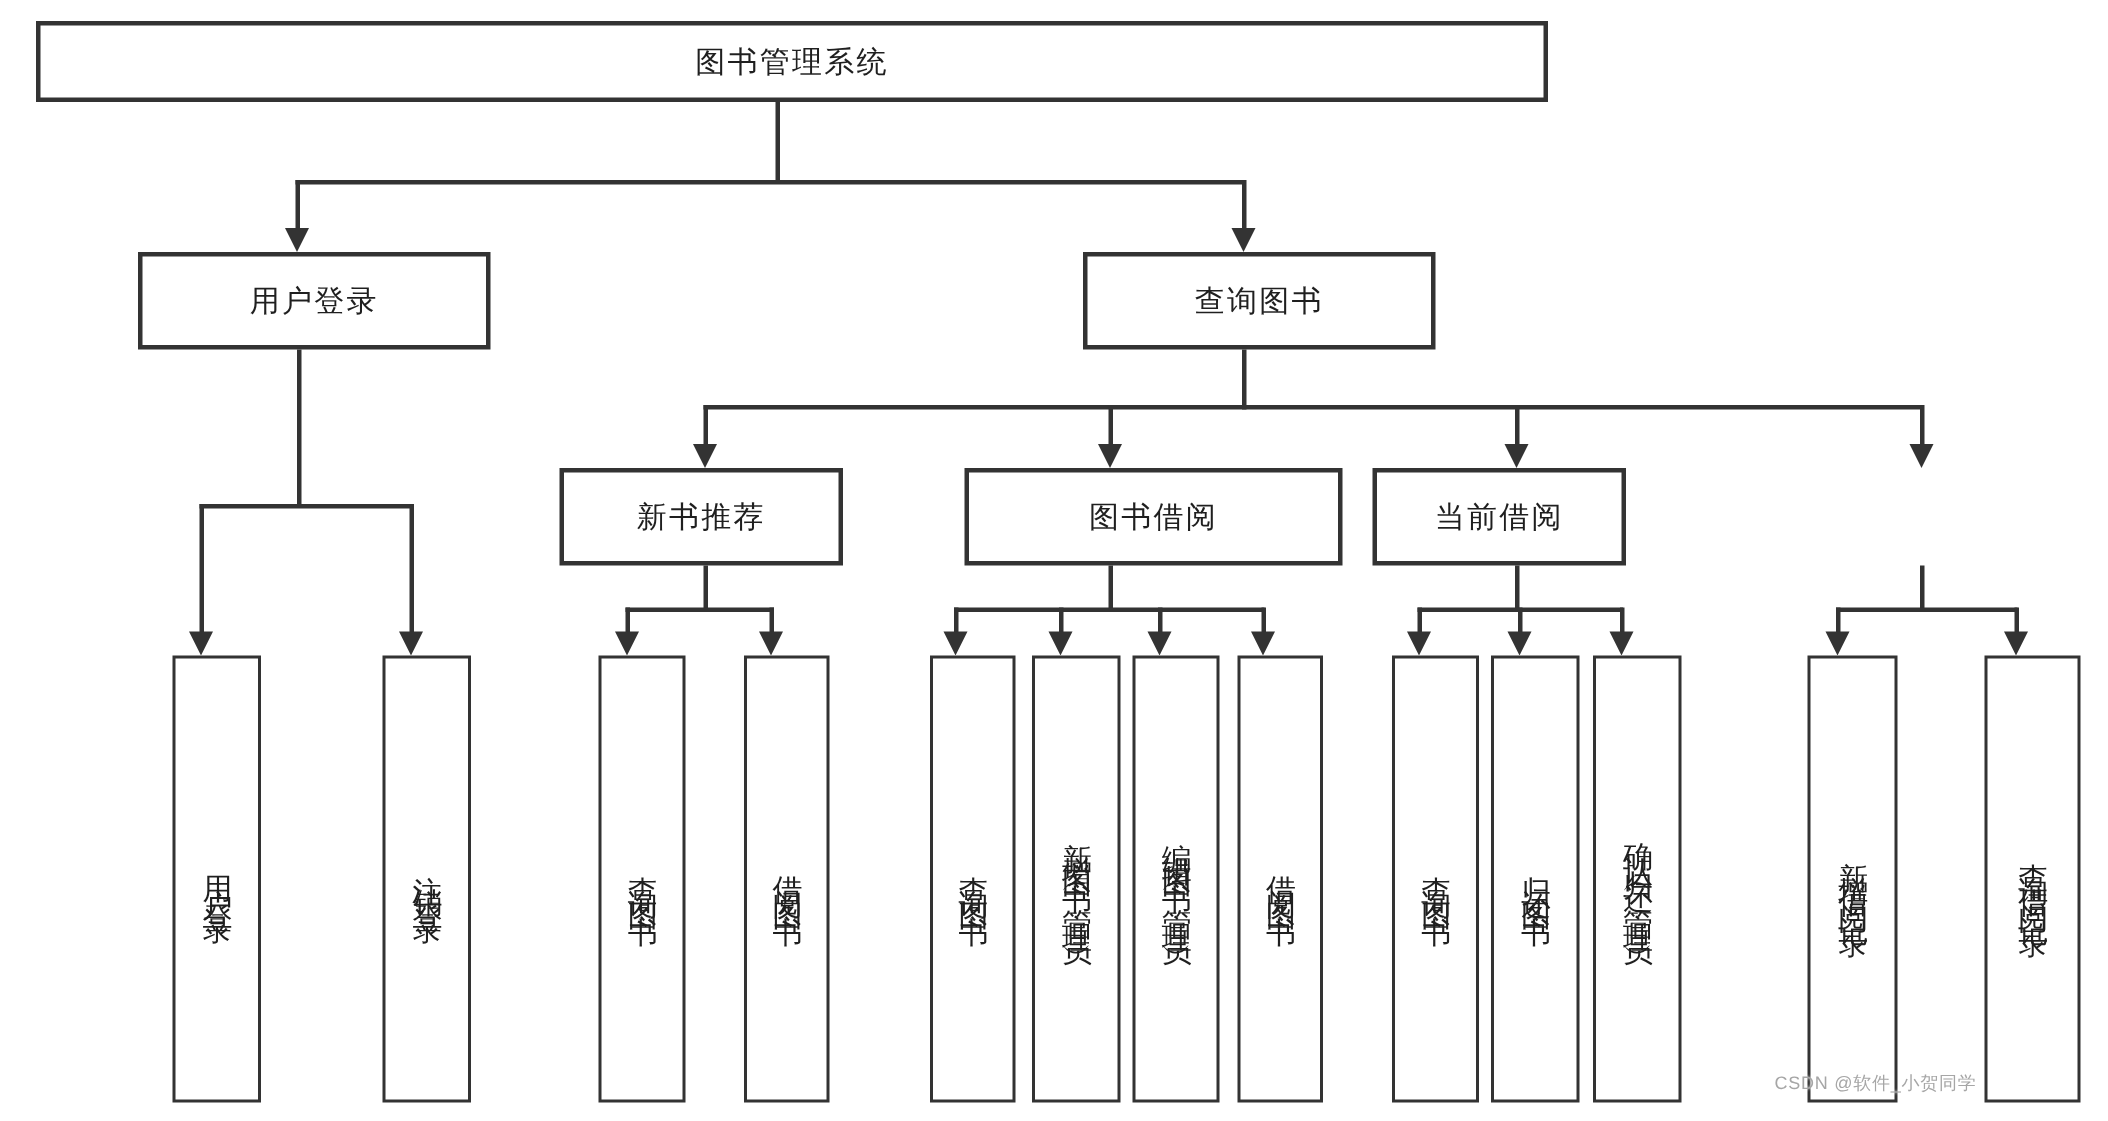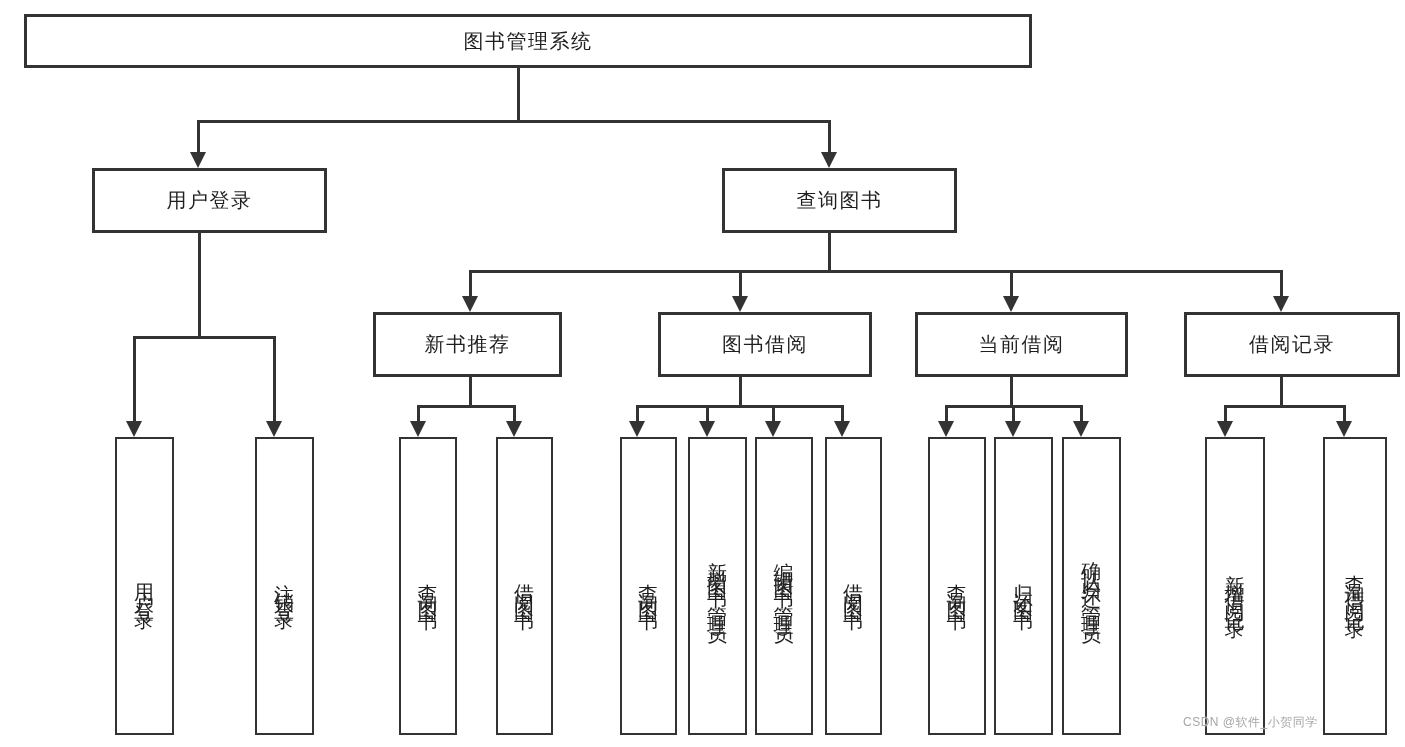--- a/index.html
+++ b/index.html
@@ -62,23 +62,22 @@
   <div class="vl" style="left:469px;top:270px;height:28px"></div>
   <div class="ar" style="left:462px;top:296px"></div>
   <div class="vl" style="left:739px;top:270px;height:28px"></div>
   <div class="ar" style="left:732px;top:296px"></div>
   <div class="vl" style="left:1010px;top:270px;height:28px"></div>
   <div class="ar" style="left:1003px;top:296px"></div>
   <div class="vl" style="left:1280px;top:270px;height:28px"></div>
   <div class="ar" style="left:1273px;top:296px"></div>
 
   <div class="box h" style="left:363px;top:312px;width:189px;height:65px">新书推荐</div>
-  <div class="box h" style="left:648px;top:312px;width:214px;height:65px">图书借阅</div>
-  <div class="box h" style="left:905px;top:312px;width:213px;height:65px">当前借阅</div>
-  <div class="box h" style="left:1174px;top:312px;width:216px;height:65px">借阅记录</div>
+  <div class="box h" style="left:633px;top:312px;width:252px;height:65px">图书借阅</div>
+  <div class="box h" style="left:905px;top:312px;width:169px;height:65px">当前借阅</div>
 
   <div class="vl" style="left:469px;top:377px;height:30px"></div>
   <div class="hl" style="left:417px;top:405px;width:99px"></div>
   <div class="vl" style="left:417px;top:405px;height:18px"></div>
   <div class="ar" style="left:410px;top:421px"></div>
   <div class="vl" style="left:513px;top:405px;height:18px"></div>
   <div class="ar" style="left:506px;top:421px"></div>
 
   <div class="vl" style="left:739px;top:377px;height:30px"></div>
   <div class="hl" style="left:636px;top:405px;width:207px"></div>

